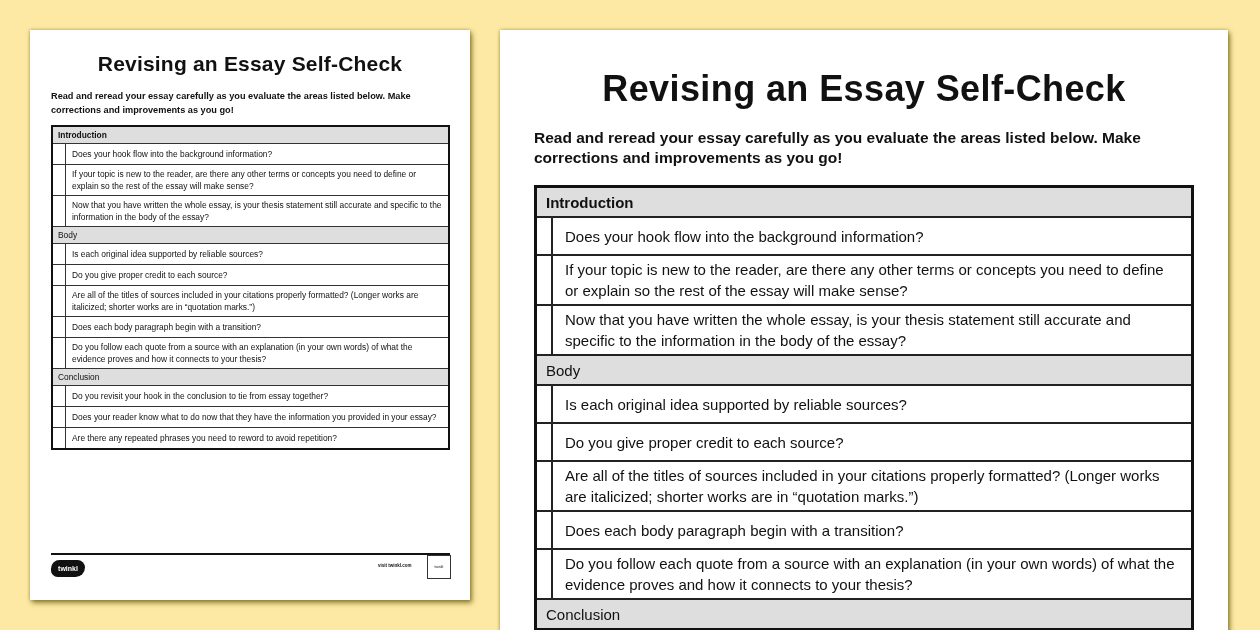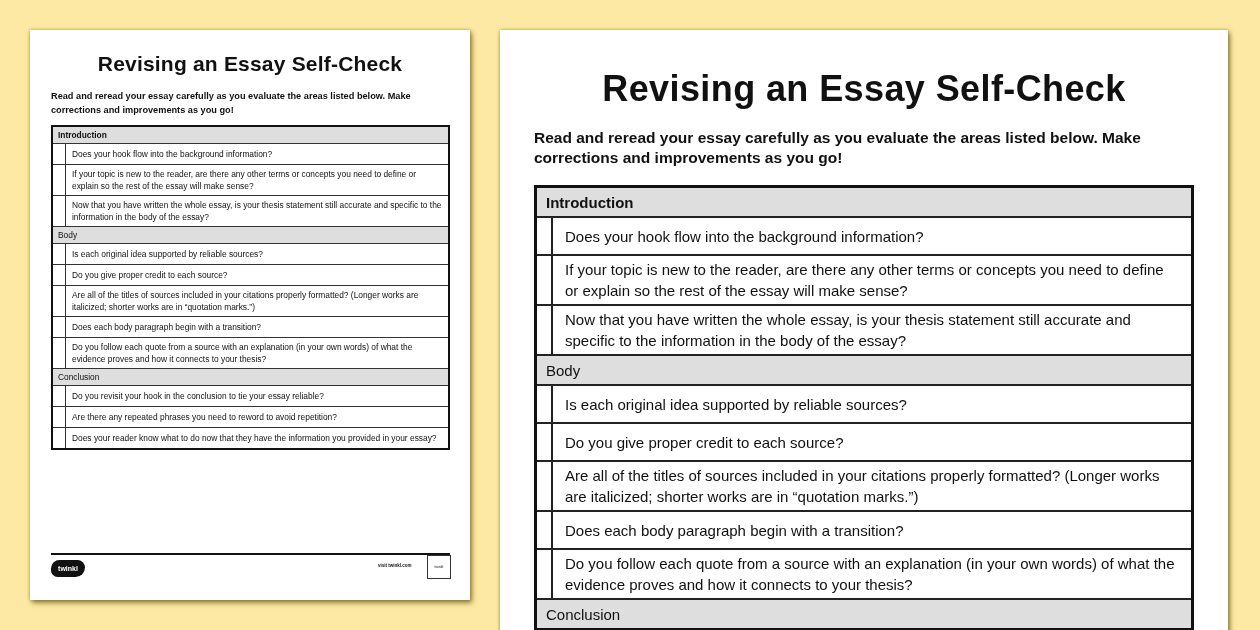--- a/index.html
+++ b/index.html
@@ -93,29 +93,29 @@
         </tr>
     <tr class="item">
           <td class="check"></td>
           <td>Do you follow each quote from a source with an explanation (in your own words) of what the evidence proves and how it connects to your thesis?</td>
         </tr>
     <tr class="sec">
           <td colspan="2">Conclusion</td>
         </tr>
     <tr class="item">
           <td class="check"></td>
-          <td>Do you revisit your hook in the conclusion to tie your essay reliable?</td>
+          <td>Do you revisit your hook in the conclusion to tie from essay together?</td>
+        </tr>
+    <tr class="item">
+          <td class="check"></td>
+          <td>Does your reader know what to do now that they have the information you provided in your essay?</td>
         </tr>
     <tr class="item">
           <td class="check"></td>
           <td>Are there any repeated phrases you need to reword to avoid repetition?</td>
-        </tr>
-    <tr class="item">
-          <td class="check"></td>
-          <td>Does your reader know what to do now that they have the information you provided in your essay?</td>
         </tr>
   </tbody>
     </table>
   <div class="footer-line"></div>
   <div class="logo">twinkl</div>
   <div class="url">visit twinkl.com</div>
   <div class="badge">twinkl</div>
 </div>
 
 <div class="page" id="large">

